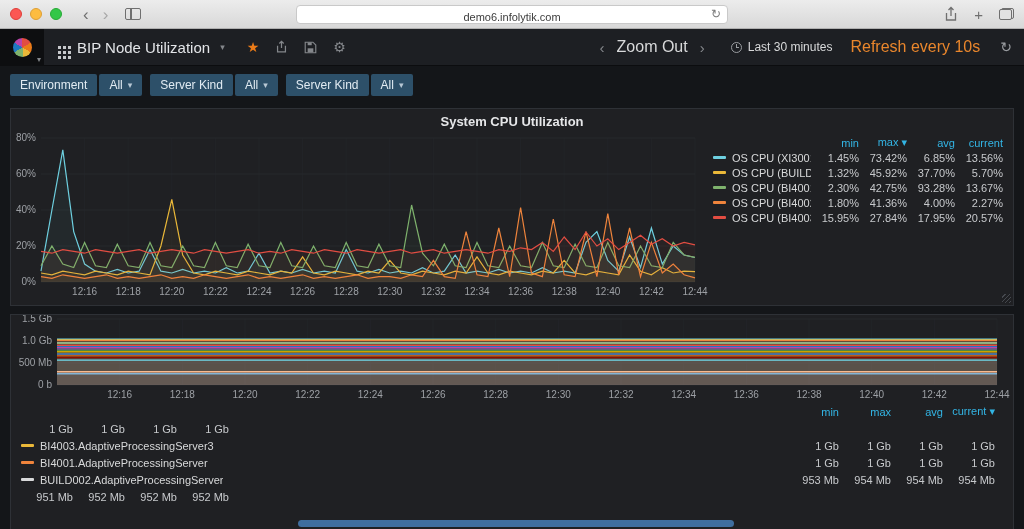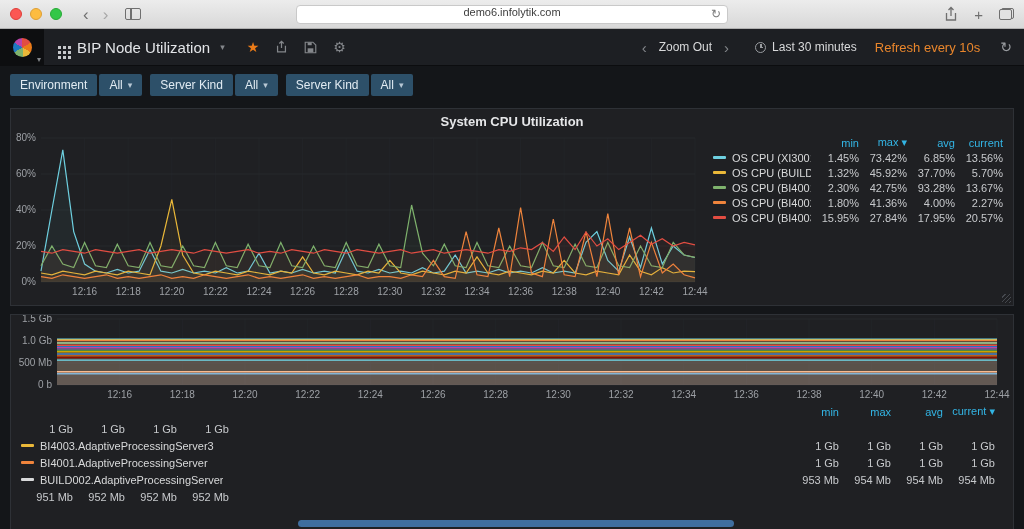--- a/index.html
+++ b/index.html
@@ -12,21 +12,21 @@
   .lights { display:flex; gap:8px; margin-right:14px; }
   .light { width:12px; height:12px; border-radius:50%; }
   .light.close { background:#fc5753; border:1px solid #df3e38; }
   .light.min   { background:#fdbc40; border:1px solid #de9f34; }
   .light.max   { background:#33c748; border:1px solid #27aa35; }
   .nav-arrow { font-size:17px; line-height:1; color:#6f6f6f; padding:0 7px; cursor:default; }
   .nav-arrow.fwd { color:#a8a8a8; }
   .sidebar-ico { width:16px; height:12px; border:1.3px solid #6f6f6f; border-radius:2px; position:relative; margin-left:10px; }
   .sidebar-ico::after { content:""; position:absolute; left:4px; top:0; bottom:0; width:1.3px; background:#6f6f6f; }
   .addr { position:absolute; left:50%; transform:translateX(-50%); top:5px; width:432px; height:19px;
-          background:#fff; border:1px solid #c9c9c9; border-radius:4px; display:flex; align-items:flex-start; justify-content:center; }
+          background:#fff; border:1px solid #c9c9c9; border-radius:4px; display:flex; align-items:flex-end; justify-content:center; }
   .addr-text { font-size:11px; color:#3c3c3c; }
   .reload { position:absolute; right:6px; top:1px; font-size:12px; color:#7a7a7a; }
   .chrome-right { margin-left:auto; display:flex; align-items:center; gap:16px; }
   .plus-ico { font-size:15px; color:#6f6f6f; line-height:1; }
   .tabs-ico { position:relative; width:15px; height:12px; }
   .tabs-ico::before { content:""; position:absolute; right:0; top:0; width:11px; height:9px; border:1.3px solid #6f6f6f; border-radius:2px; }
   .tabs-ico::after  { content:""; position:absolute; left:0; bottom:0; width:11px; height:9px; border:1.3px solid #6f6f6f; border-radius:2px; background:#e2e2e2; }
 
   
   .gnav { height:37px; background:#1d1f23; display:flex; align-items:center; border-bottom:1px solid #0c0d0f; }
@@ -36,27 +36,27 @@
   .logo .caret { position:absolute; right:3px; bottom:2px; font-size:8px; color:#84878b; }
   .grid9 { width:3px; height:3px; background:#c7c9cc; margin:0 16px 0 14px;
            box-shadow:5px 0 #c7c9cc,10px 0 #c7c9cc,0 5px #c7c9cc,5px 5px #c7c9cc,10px 5px #c7c9cc,0 10px #c7c9cc,5px 10px #c7c9cc,10px 10px #c7c9cc; }
   .dash-title { font-size:15px; color:#e3e5e8; margin-right:10px; white-space:nowrap; }
   .caret { font-size:9px; color:#84878b; }
   .nav-ico { color:#84878b; font-size:14px; padding:0 8px; display:flex; align-items:center; }
   .nav-ico.star { color:#eb7b18; font-size:14px; margin-left:14px; }
   .nav-ico svg { display:block; }
   .gnav-right { margin-left:auto; display:flex; align-items:center; gap:8px; padding-right:12px; }
   .zoom-chev { color:#84878b; font-size:15px; padding:0 4px; }
-  .zoom-label { color:#d8d9da; font-size:12px; }
+  .zoom-label { color:#d8d9da; font-size:16px; }
   .time-group { display:flex; align-items:center; gap:6px; margin-left:14px; }
   .clock-ico { width:11px; height:11px; border:1.2px solid #9a9da1; border-radius:50%; position:relative; }
   .clock-ico::after  { content:""; position:absolute; left:4.4px; top:1.8px; width:1.2px; height:3.6px; background:#9a9da1; }
   .clock-ico::before { content:""; position:absolute; left:4.4px; top:4.4px; width:3px; height:1.2px; background:#9a9da1; }
   .time-label { color:#d8d9da; font-size:12px; }
-  .refresh-label { color:#e9862c; font-size:13px; margin-left:10px; }
+  .refresh-label { color:#e9862c; font-size:16px; margin-left:10px; }
   .refresh-ico { color:#9a9da1; font-size:14px; margin-left:12px; }
 
   
   .subnav { display:flex; gap:8px; padding:8px 10px; }
   .var-group { display:flex; gap:2px; }
   .var-btn { background:#2d5069; color:#e1ebf2; font-size:12px; height:22px; line-height:22px;
              padding:0 10px; border:none; border-radius:2px; display:flex; align-items:center; gap:5px; cursor:pointer;
              font-family:"Liberation Sans", sans-serif; }
   .var-btn .caret { color:#b8c8d4; }
 

